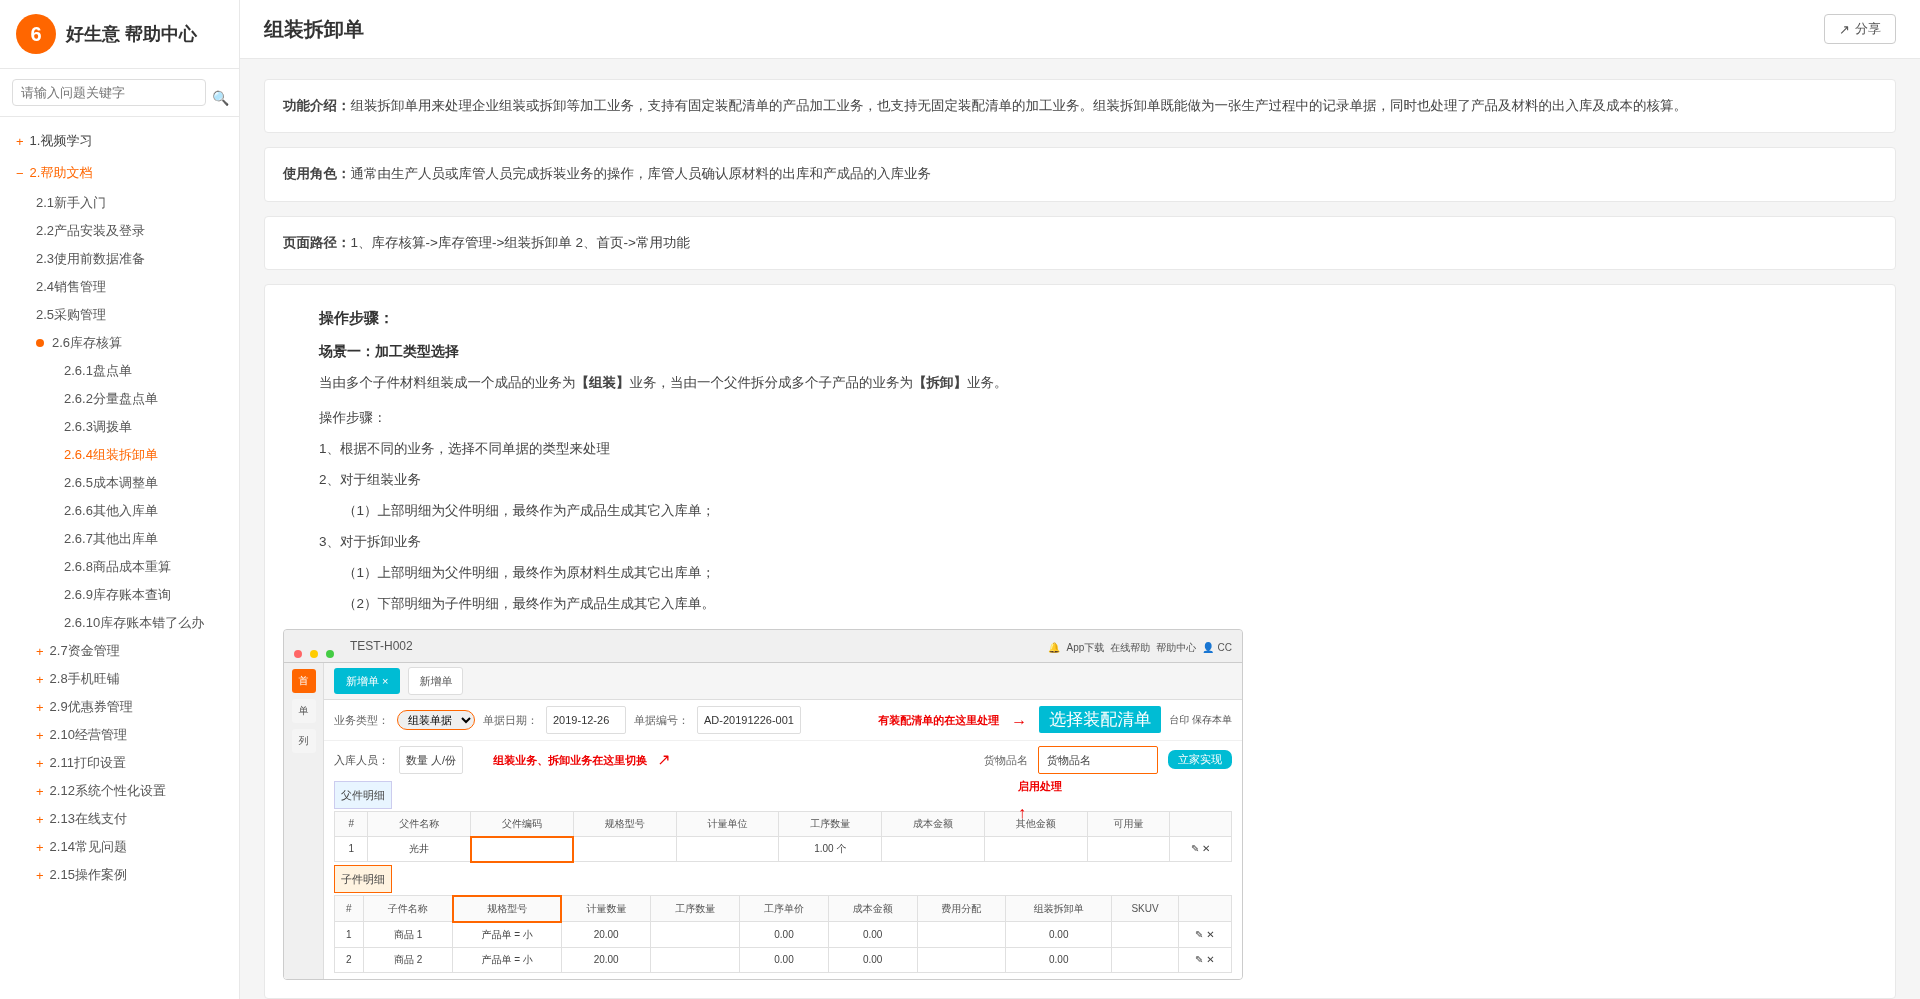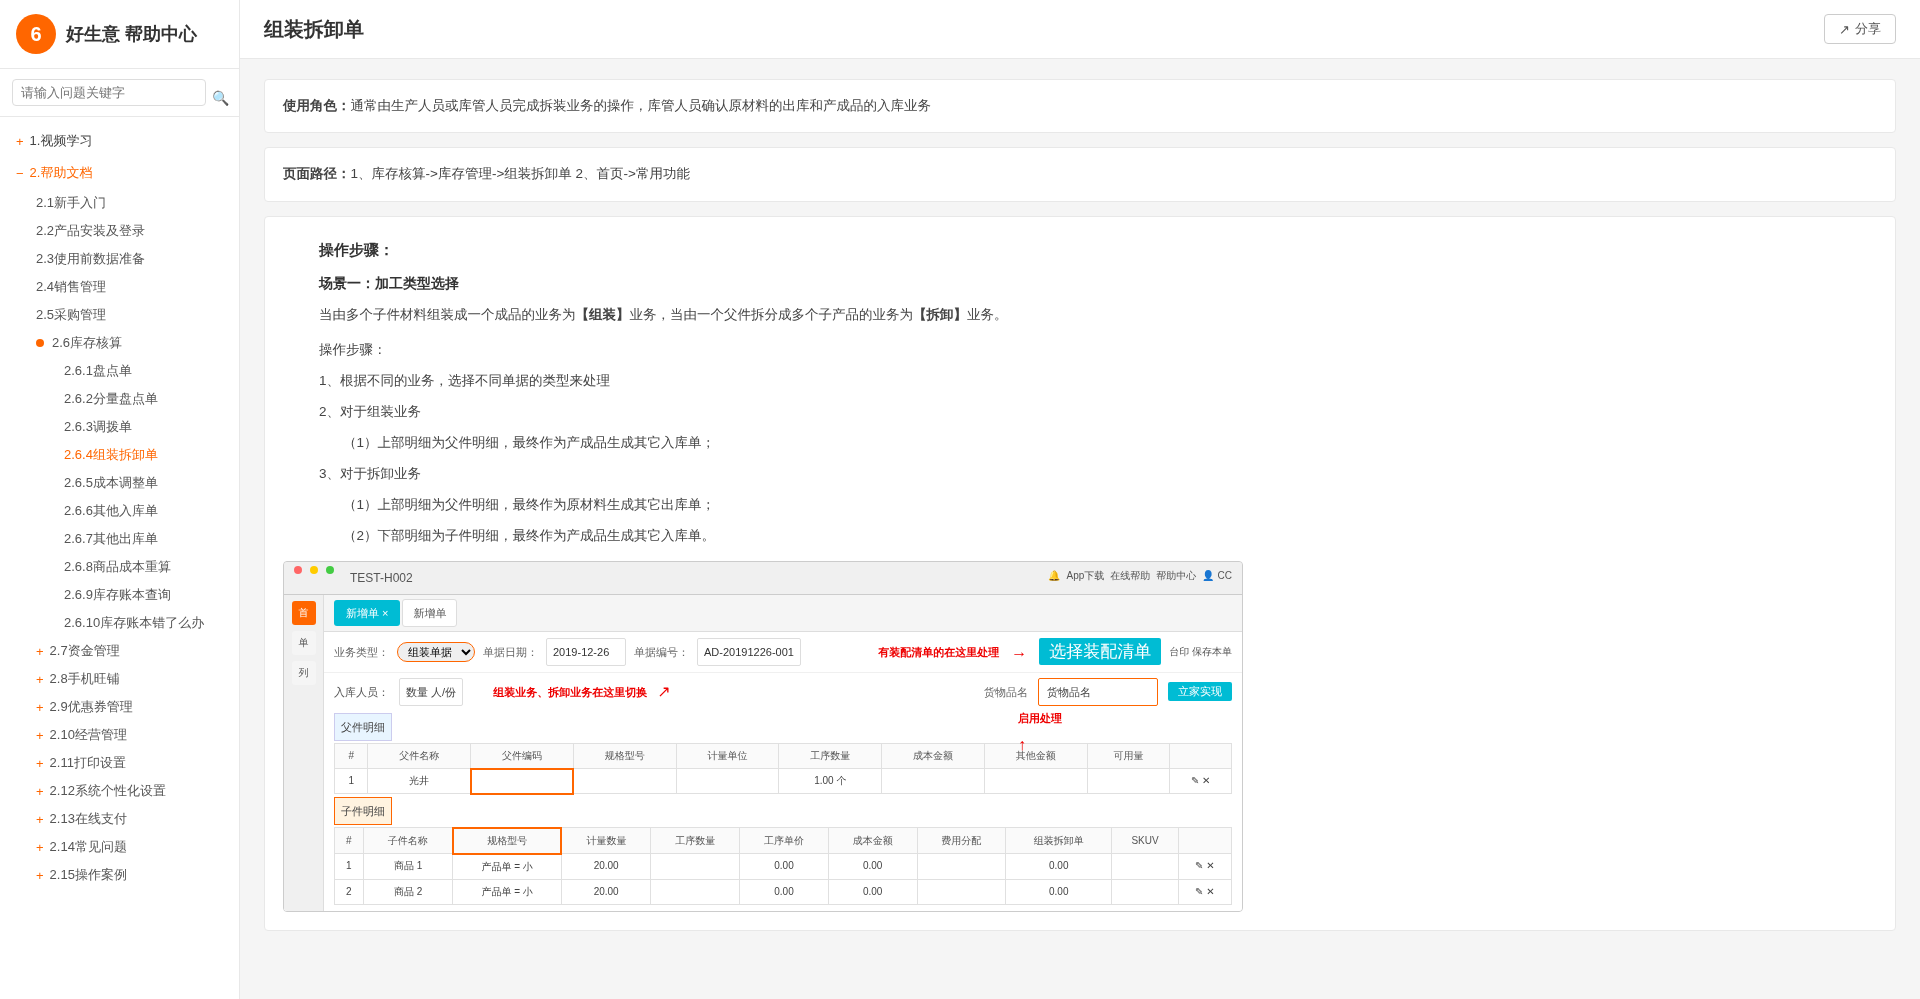--- a/index.html
+++ b/index.html
@@ -130,36 +130,36 @@
       margin-top: 12px;
       overflow: hidden;
       position: relative;
       width: 100%;
       max-width: 960px;
     }
     .screenshot-titlebar {
       background: #f0f0f0;
       border-bottom: 1px solid #ccc;
       padding: 4px 10px;
-      display: flex; align-items: flex-start; gap: 8px;
+      display: flex; align-items: flex-end; gap: 8px;
       font-size: 12px; color: #555;
     }
     .ss-dot { width: 8px; height: 8px; border-radius: 50%; display: inline-block; }
     .ss-inner {
       background: #fff;
       min-height: 260px;
       padding: 0;
       font-size: 12px;
       position: relative;
     }
     .ss-tab-bar {
       background: #f5f5f5;
       border-bottom: 1px solid #ddd;
       padding: 4px 10px;
-      display: flex; align-items: center; gap: 2px;
+      display: flex; align-items: center; gap: 8px;
       font-size: 11px;
     }
     .ss-active-tab {
       background: #00bcd4; color: white;
       padding: 2px 12px; border-radius: 3px; font-size: 11px;
     }
     .ss-inactive-tab {
       background: #fff; color: #555; border: 1px solid #ddd;
       padding: 2px 10px; border-radius: 3px; font-size: 11px;
     }
@@ -186,21 +186,21 @@
     }
     .ss-table th { background: #fafafa; color: #555; font-weight: normal; }
     .ss-cell-highlight { border: 2px solid #f60 !important; }
     .ss-input-field {
       border: 1px solid #f60;
       padding: 2px 8px; border-radius: 2px;
       font-size: 11px; min-width: 120px;
     }
     .ss-confirm-btn {
       background: #00bcd4; color: white; border: none;
-      padding: 2px 10px; border-radius: 2px; font-size: 11px;
+      padding: 2px 10px; border-radius: 7px; font-size: 11px;
     }
     .ss-bottom-table-area {
       padding: 0 10px 6px;
     }
   </style>
 </head>
 <body>
 
 <div class="sidebar">
   <div class="sidebar-header">
@@ -320,20 +320,25 @@
   <div class="main-header">
     <span class="page-title">组装拆卸单</span>
     <button class="share-btn">
       <span>↗</span>
       <span>分享</span>
     </button>
   </div>
 
   <div class="content-area">
 
+    <div class="info-block">
+      <p>
+        <span class="bold">功能介绍：</span><span>组装拆卸单用来处理企业组装或拆卸等加工业务，支持有固定装配清单的产品加工业务，也支持无固定装配清单的加工业务。组装拆卸单既能做为一张生产过程中的记录单据，同时也处理了产品及材料的出入库及成本的核算。</span>
+      </p>
+    </div>
 
     <div class="info-block">
       <p>
         <span class="bold">使用角色：</span><span>通常由生产人员或库管人员完成拆装业务的操作，库管人员确认原材料的出库和产成品的入库业务</span>
       </p>
     </div>
 
     <div class="info-block">
       <p>
         <span class="bold">页面路径：</span><span>1、库存核算-&gt;库存管理-&gt;组装拆卸单  2、首页-&gt;常用功能</span>

